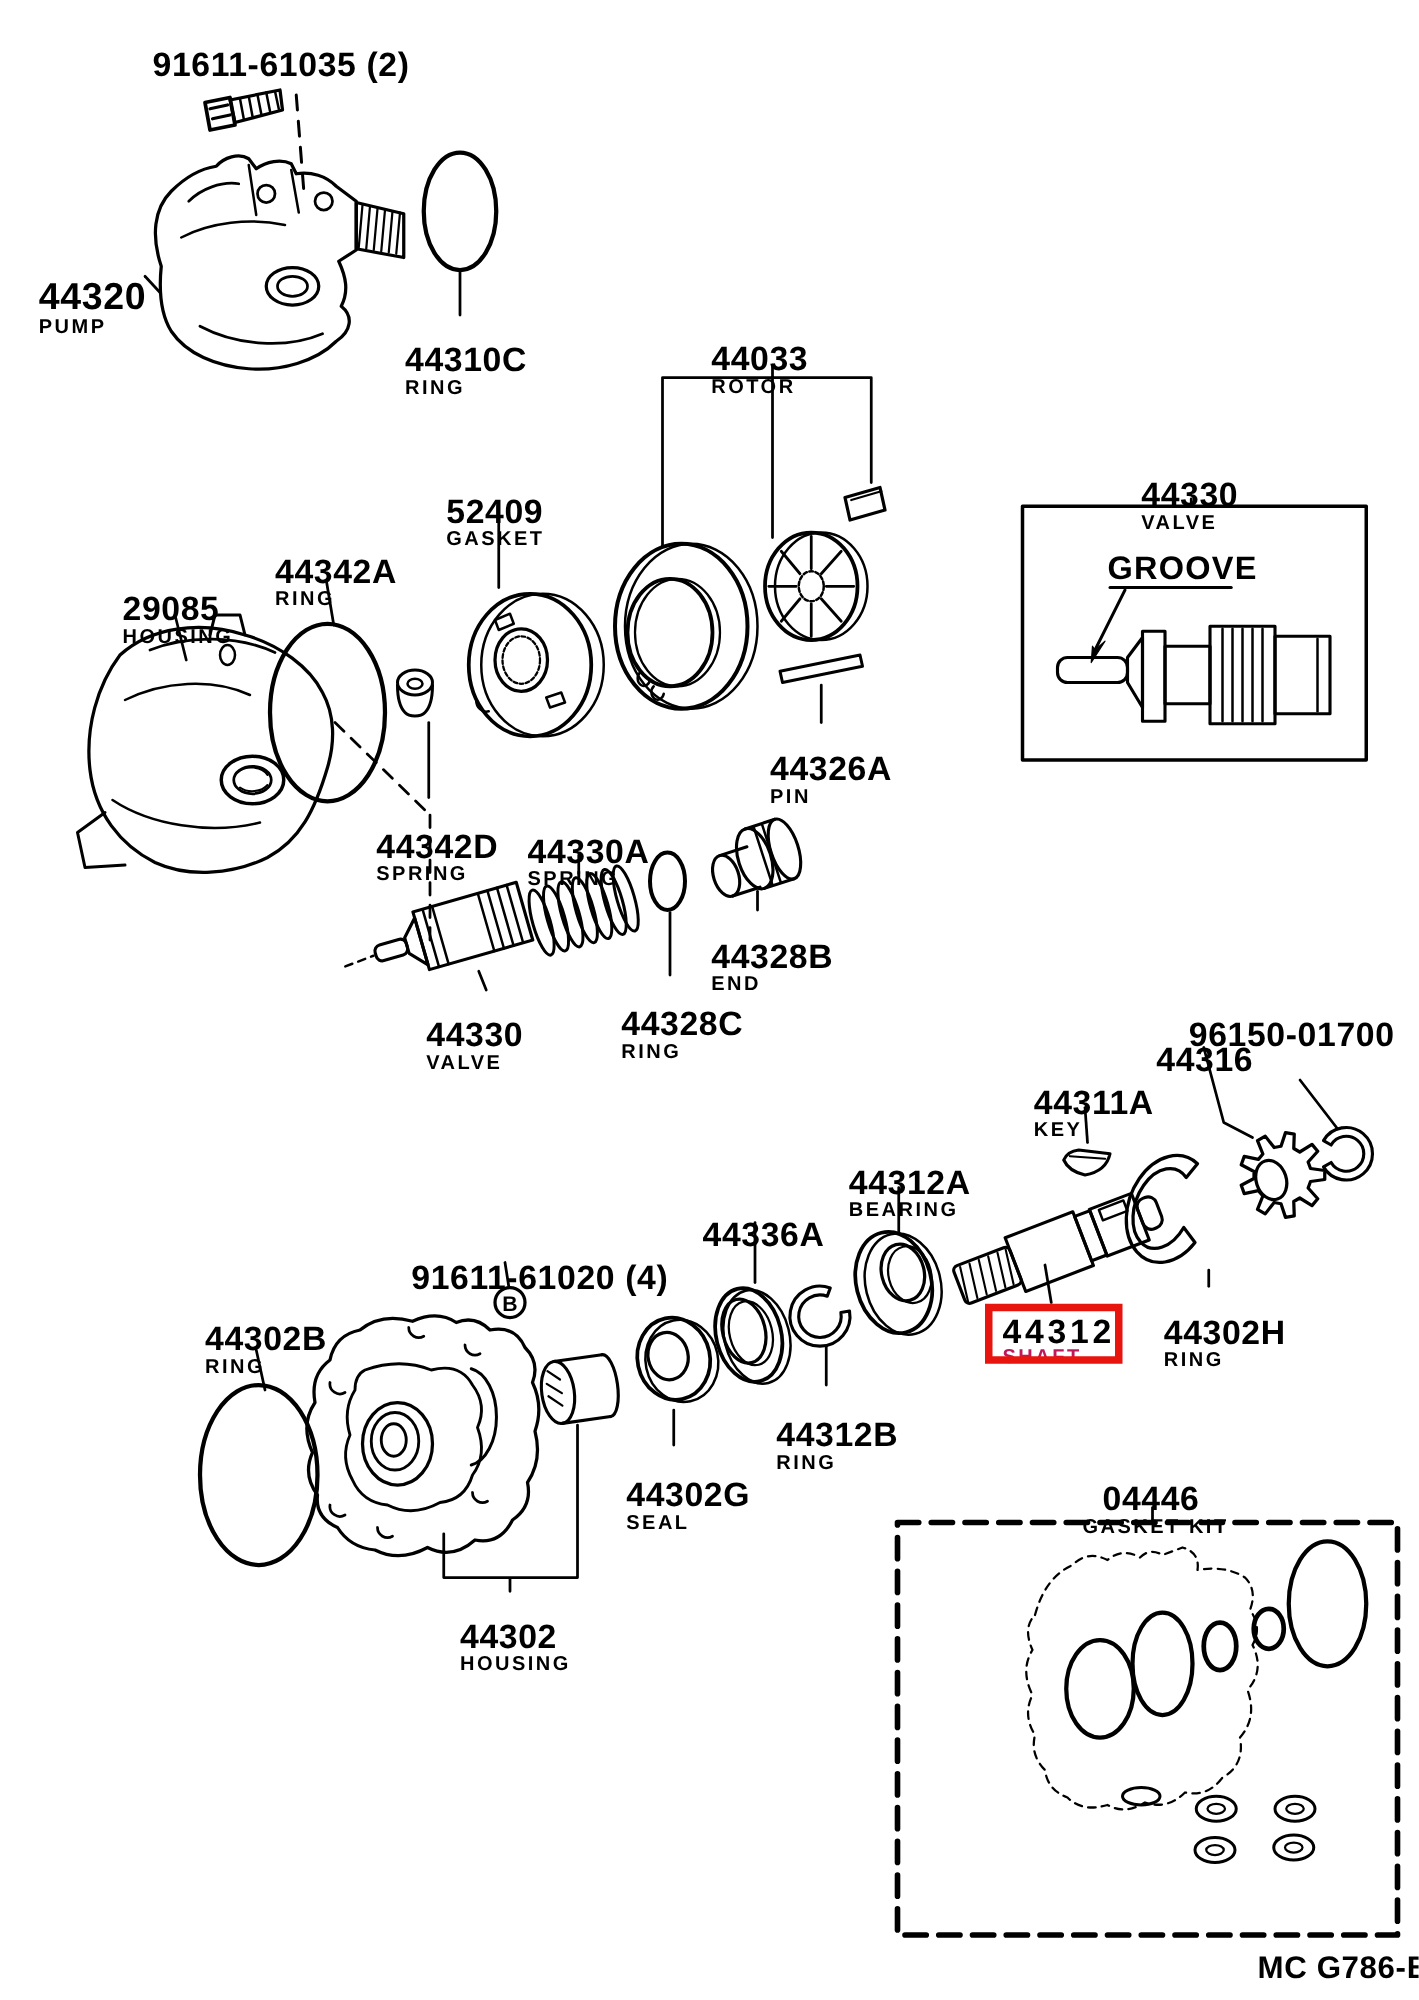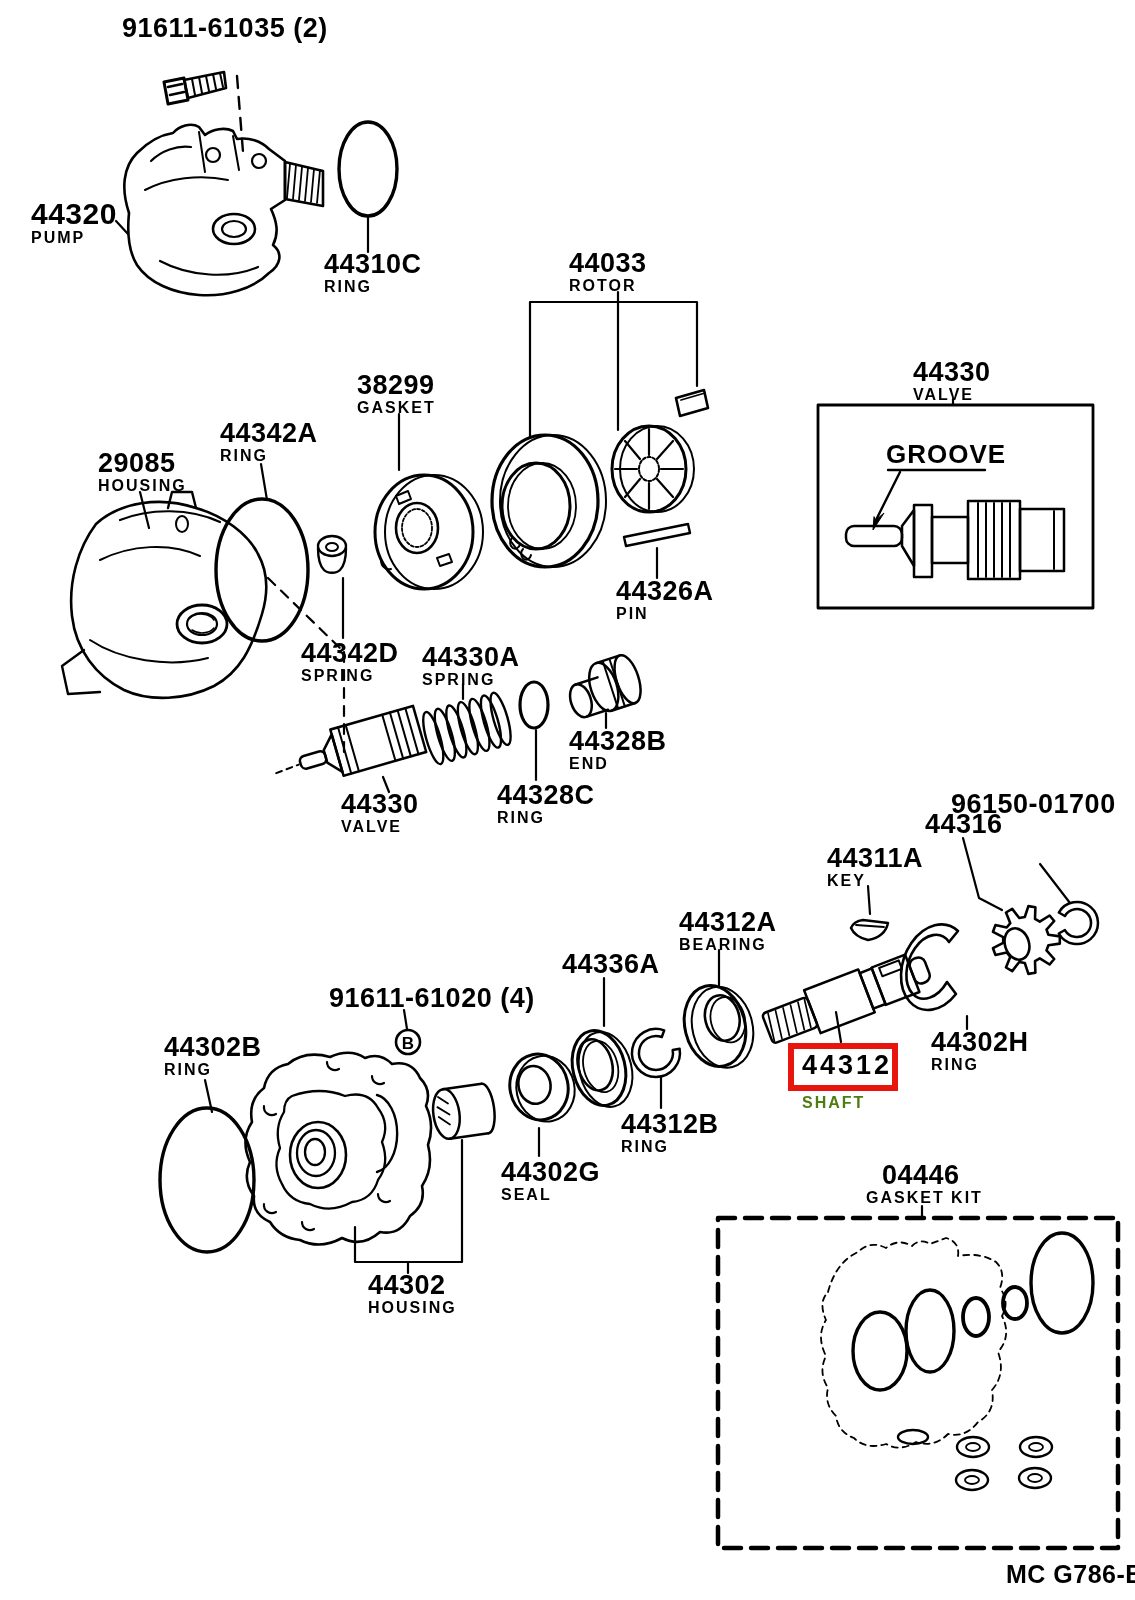--- a/index.html
+++ b/index.html
@@ -1,30 +1,30 @@
 <!DOCTYPE html>
 <html><head>
 <meta charset="utf-8">
 <style>
   html,body{margin:0;padding:0;background:#fff;}
   #stage{position:relative;width:1135px;height:1600px;background:#ffffff;
          font-family:"Liberation Sans",sans-serif;overflow:hidden;}
   #art{position:absolute;left:0;top:0;z-index:1;}
   .lbl{position:absolute;color:#000;font-weight:700;line-height:1.04;
        white-space:nowrap;z-index:2;}
-  .lbl .code{display:block;font-size:27px;letter-spacing:.5px;}
+  .lbl .code{display:block;font-size:27px;letter-spacing:.5px;margin-top:24px;}
   .lbl .sub{display:block;font-size:16px;letter-spacing:2px;margin-top:1px;}
   .annot{font-size:26px;letter-spacing:1px;text-align:right;}
   .footer{font-size:25px;letter-spacing:.5px;}
   #redbox{position:absolute;left:788px;top:1043px;width:98px;height:36px;
           border:6px solid #e8150e;z-index:3;pointer-events:none;}
   #shaft-code{position:absolute;left:802px;top:1050px;z-index:2;
               font-weight:700;font-size:27px;letter-spacing:3px;color:#000;}
   #shaft-sub{position:absolute;left:802px;top:1077px;z-index:2;
-             font-weight:700;font-size:16px;letter-spacing:2px;color:#4d7c0f;margin-top:17px;}
+             font-weight:700;font-size:16px;letter-spacing:2px;color:#be185d;}
   svg *{vector-effect:none;}
 </style>
 </head>
 <body>
 
 <div id="stage">
 
 <svg id="art" width="1135" height="1600" viewBox="0 0 1135 1600" fill="none" stroke="#000" stroke-width="2.6" stroke-linecap="round" stroke-linejoin="round">
 
   <g>
@@ -308,21 +308,21 @@
 <div class="lbl" style="left:913px;top:358px">
   <span class="code">44330</span>
   <span class="sub">VALVE</span>
 </div>
 
 <div class="lbl annot" style="left:886px;top:441px">
   <span>GROOVE</span>
 </div>
 
 <div class="lbl" style="left:357px;top:371px">
-  <span class="code">38299</span>
+  <span class="code">52409</span>
   <span class="sub">GASKET</span>
 </div>
 
 <div class="lbl" style="left:220px;top:419px">
   <span class="code">44342A</span>
   <span class="sub">RING</span>
 </div>
 
 <div class="lbl" style="left:98px;top:449px">
   <span class="code">29085</span>

